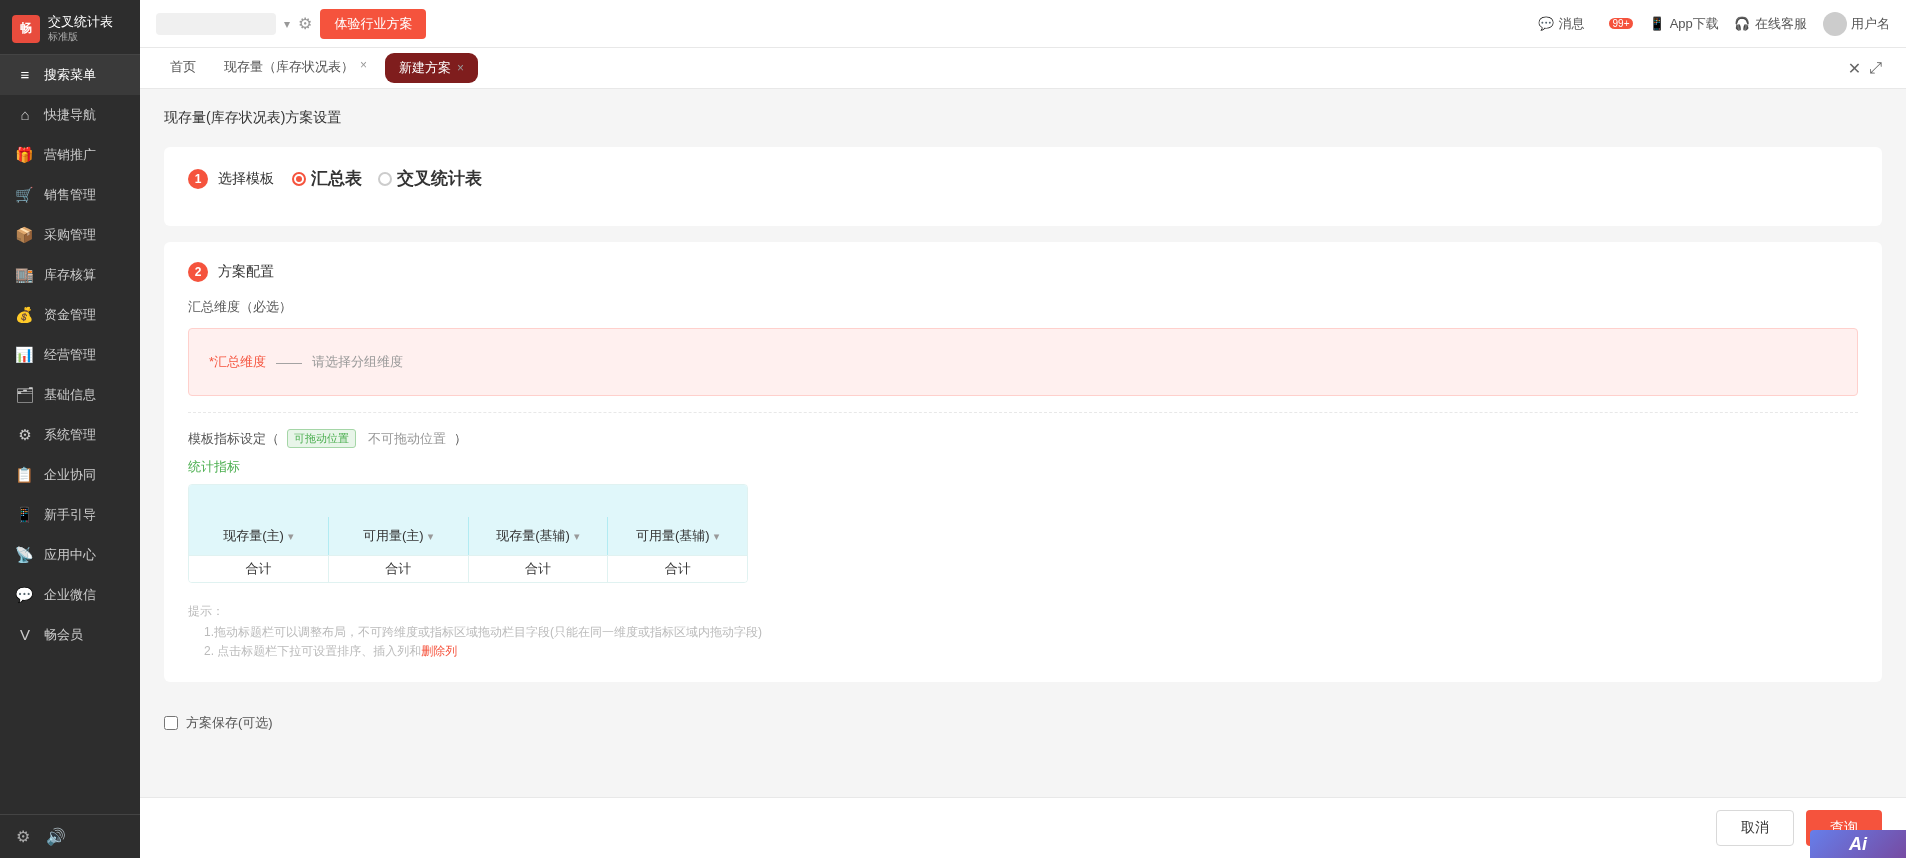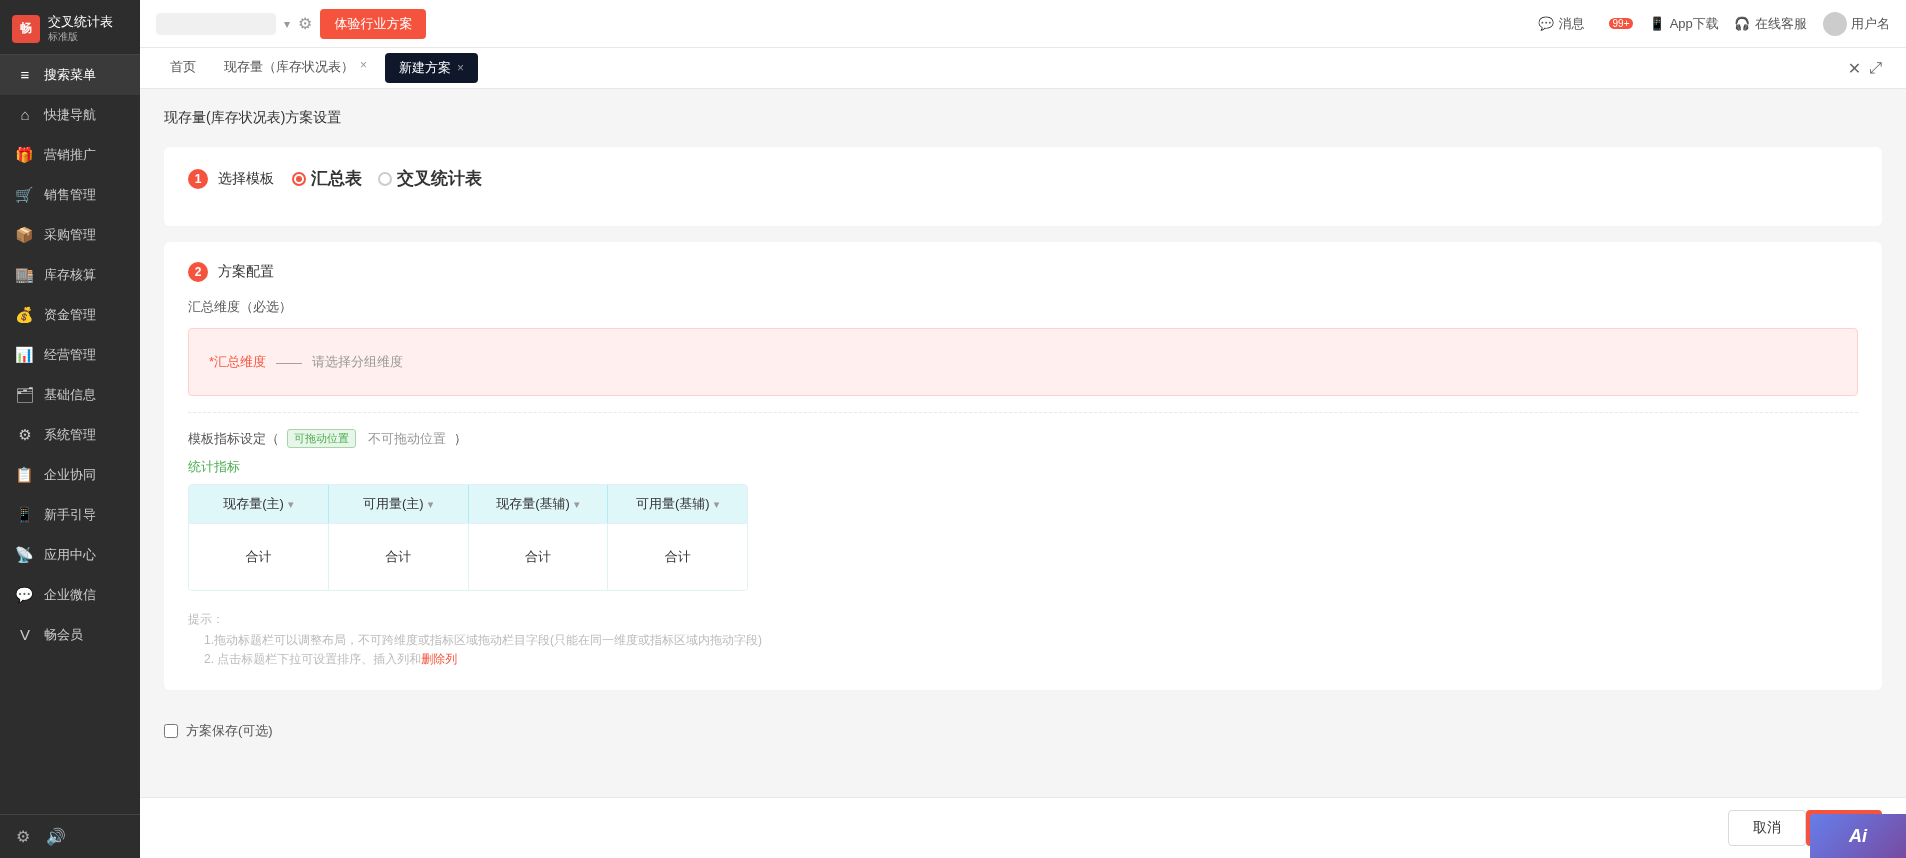--- a/index.html
+++ b/index.html
@@ -92,24 +92,24 @@
       padding: 0 16px;
     }
     .tab-item {
       display: flex; align-items: flex-start; gap: 6px;
       padding: 10px 14px;
       font-size: 13px; color: #555; cursor: pointer;
       border-bottom: 2px solid transparent;
     }
     .tab-close { color: #999; font-size: 12px; cursor: pointer; }
     .tab-new {
-      background: #0f172a; color: #fff;
+      background: #7f1d1d; color: #fff;
       display: flex; align-items: center; gap: 6px;
       padding: 6px 14px;
-      border-radius: 4px;
+      border-radius: 9px;
       margin-left: 4px;
       font-size: 13px; cursor: pointer;
     }
 
     
     .content {
       flex: 1; overflow-y: auto; padding: 20px 24px;
       position: relative;
     }
     .page-title { font-size: 14px; color: #333; margin-bottom: 20px; font-weight: 500; }
@@ -167,26 +167,27 @@
     .stats-section { margin-top: 8px; }
     .stats-label { font-size: 13px; color: #4caf50; margin-bottom: 8px; font-weight: 500; }
 
     .stats-table { border: 1px solid #e0f2f1; border-radius: 4px; overflow: hidden; width: 560px; }
     .stats-table-header { display: flex; background: #e0f7fa; }
     .stats-col-header {
       flex: 1; display: flex; align-items: center; justify-content: center;
       gap: 4px; padding: 10px 22px;
       font-size: 13px; color: #333;
       border-right: 1px solid #b2ebf2;
+      margin-top: 32px;
     }
     .stats-col-header:last-child { border-right: none; }
     .stats-table-row { display: flex; background: #fff; border-top: 1px solid #e0f2f1; }
     .stats-col-cell {
       flex: 1; display: flex; align-items: center; justify-content: center;
-      padding: 24px 8px; font-size: 13px; color: #333;
+      padding: 4px 8px; font-size: 13px; color: #333;
       border-right: 1px solid #e0f2f1;
     }
     .stats-col-cell:last-child { border-right: none; }
     .chevron-down { color: #999; font-size: 11px; }
 
     .hint-section { margin-top: 20px; }
     .hint-title { font-size: 12px; color: #bbb; margin-bottom: 4px; }
     .hint-item { font-size: 12px; color: #bbb; margin-left: 16px; margin-bottom: 2px; }
     .hint-highlight { color: #f5533d; }
 
@@ -195,38 +196,39 @@
     .save-checkbox { width: 14px; height: 14px; border: 1px solid #ccc; cursor: pointer; }
     .save-label { font-size: 13px; color: #555; }
 
     
     .footer {
       background: #fff;
       border-top: 1px solid #e8e8e8;
       padding: 12px 24px;
       display: flex;
       justify-content: flex-end;
+      gap: 12px;
       flex-shrink: 0;
     }
     .btn-cancel {
       background: #fff; border: 1px solid #d9d9d9;
       border-radius: 4px; padding: 8px 24px;
       font-size: 14px; color: #333; cursor: pointer;
     }
     .btn-query {
       background: #f5533d; border: none;
       border-radius: 4px; padding: 8px 24px;
       font-size: 14px; color: #fff; cursor: pointer;
     }
 
     
     .ai-badge {
       position: fixed;
       right: 0; bottom: 0;
-      width: 96px; height: 44px;
+      width: 96px; height: 28px;
       background: linear-gradient(135deg, #667eea, #764ba2);
       display: flex; align-items: center; justify-content: center;
       color: #fff; font-size: 18px; font-weight: bold;
       border-radius: 4px 0 0 0;
       cursor: pointer;
       font-style: italic;
     }
 
     
     .win-controls {

